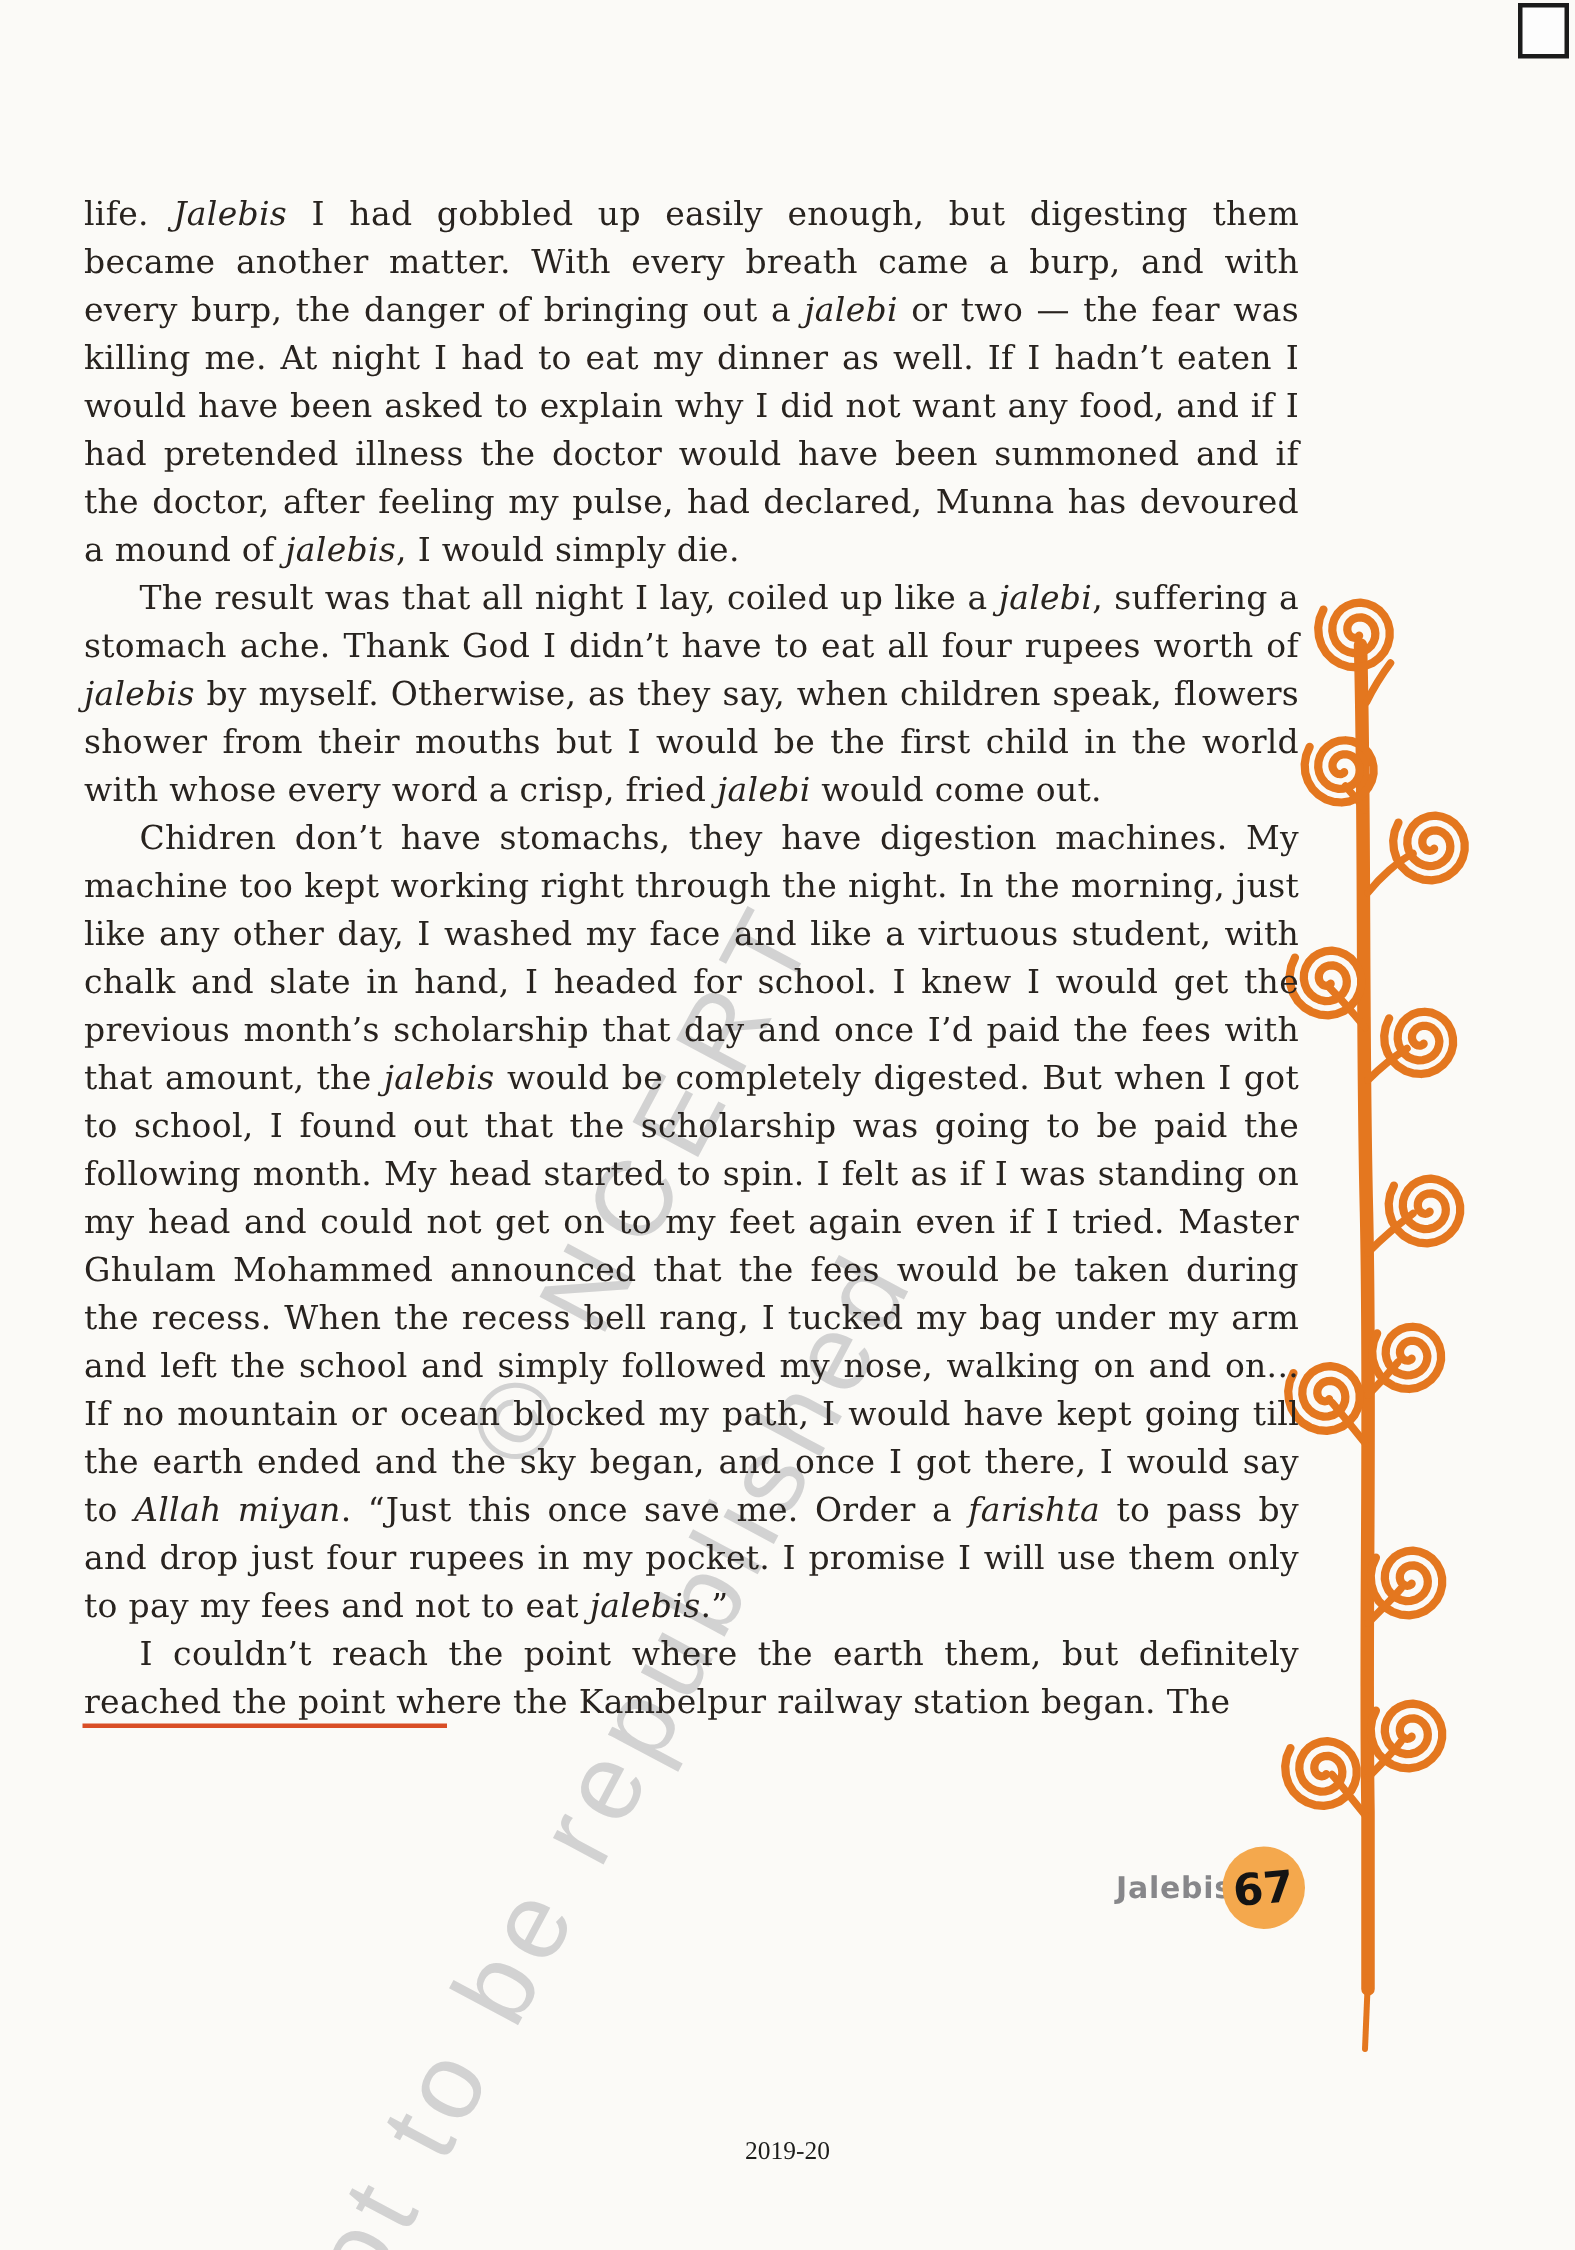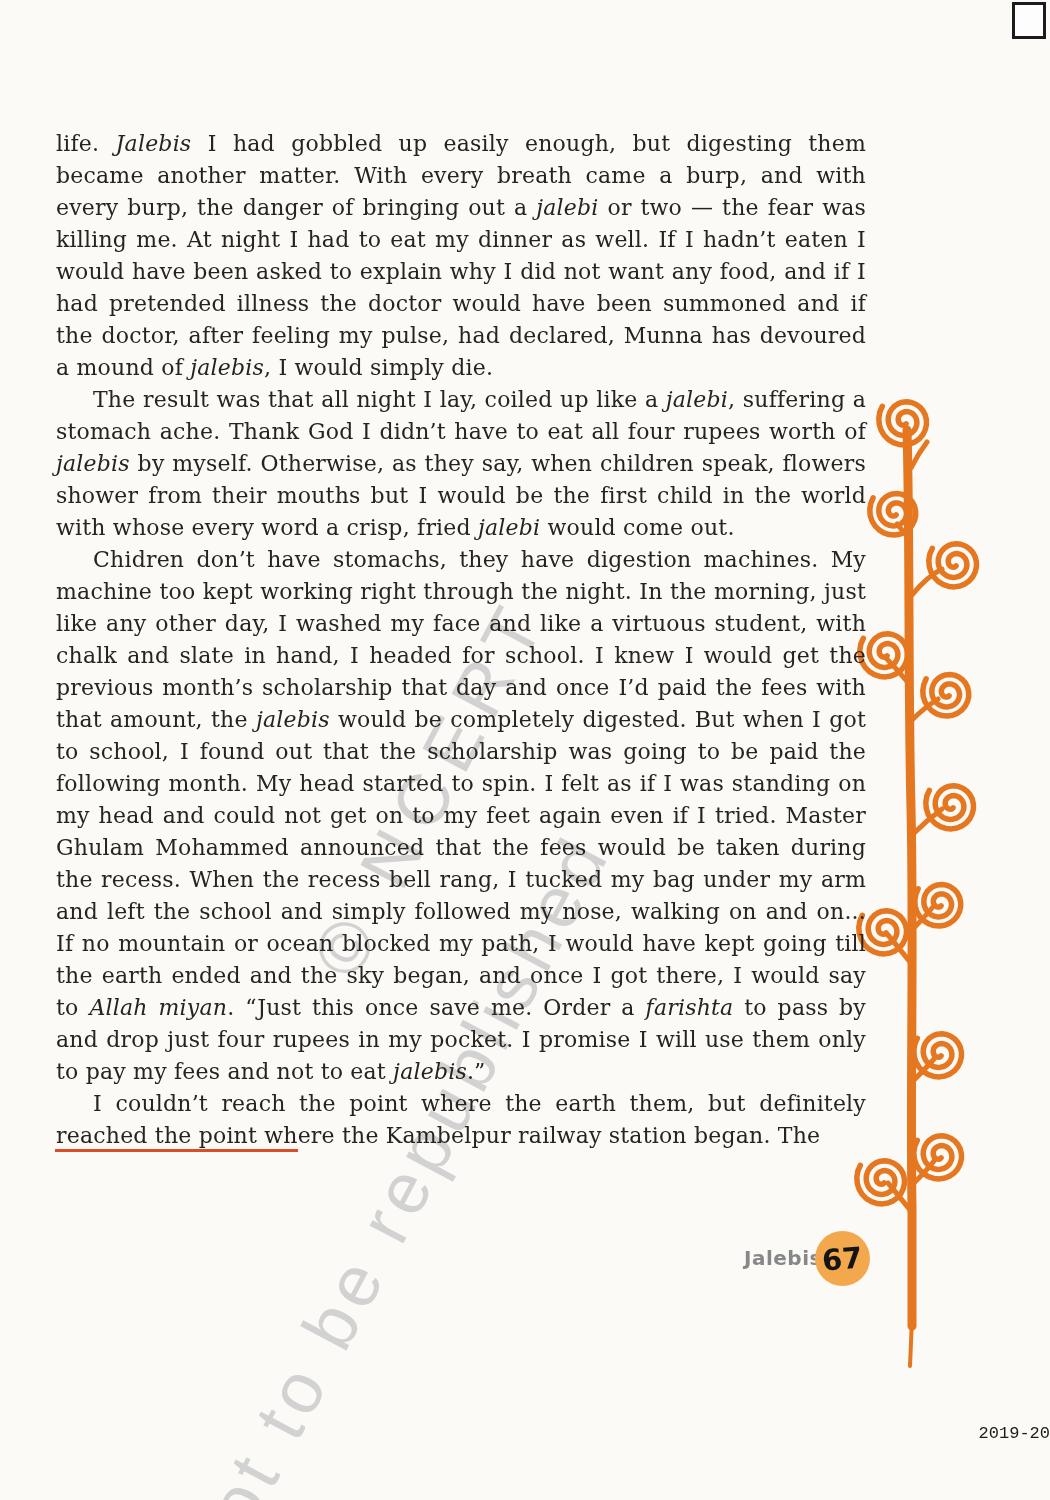--- a/index.html
+++ b/index.html
@@ -27,22 +27,22 @@
   .gl-entry strong{color:#4c4c4e;font-weight:bold}
   .gl-entry.it strong{font-style:italic}
   
   .chapter{position:absolute;left:744px;top:1246px;z-index:3;
     font-family:"DejaVu Sans","Liberation Sans",sans-serif;
     font-weight:bold;font-size:20px;color:#87878a;letter-spacing:.5px}
   .badge{position:absolute;left:815px;top:1231px;width:55px;height:55px;z-index:3;
     border-radius:50%;display:flex;align-items:center;justify-content:center}
   .badge span{font-family:"DejaVu Sans","Liberation Sans",sans-serif;
     font-weight:bold;font-size:29px;color:#141414;transform:rotate(-5deg)}
-  .edition{position:absolute;left:0;top:1424px;width:100%;z-index:2;text-align:right;
-    font-family:Liberation Mono, monospace;font-size:17px;color:#1d1d1b}
+  .edition{position:absolute;left:0;top:1424px;width:100%;z-index:2;text-align:center;
+    font-family:Liberation Serif, serif;font-size:17px;color:#1d1d1b}
   
   .wm{position:absolute;z-index:1;white-space:nowrap;transform-origin:0 50%;
     font-family:"Liberation Sans","DejaVu Sans",sans-serif;color:#d2d2d2;font-weight:500}
   .wm1{left:332px;top:930px;font-size:72px;letter-spacing:14px;transform:rotate(-62deg)}
   .wm2{left:205px;top:1522px;font-size:72px;letter-spacing:7px;transform:rotate(-62deg)}
   
   .vine{position:absolute;left:850px;top:388px;width:200px;height:1005px;z-index:1}
   .vine path{fill:none;stroke-linecap:round;stroke-linejoin:round}
 </style>
 </head>

